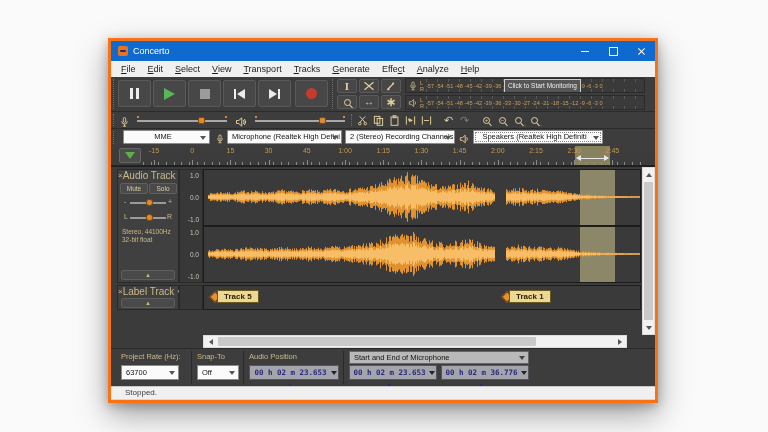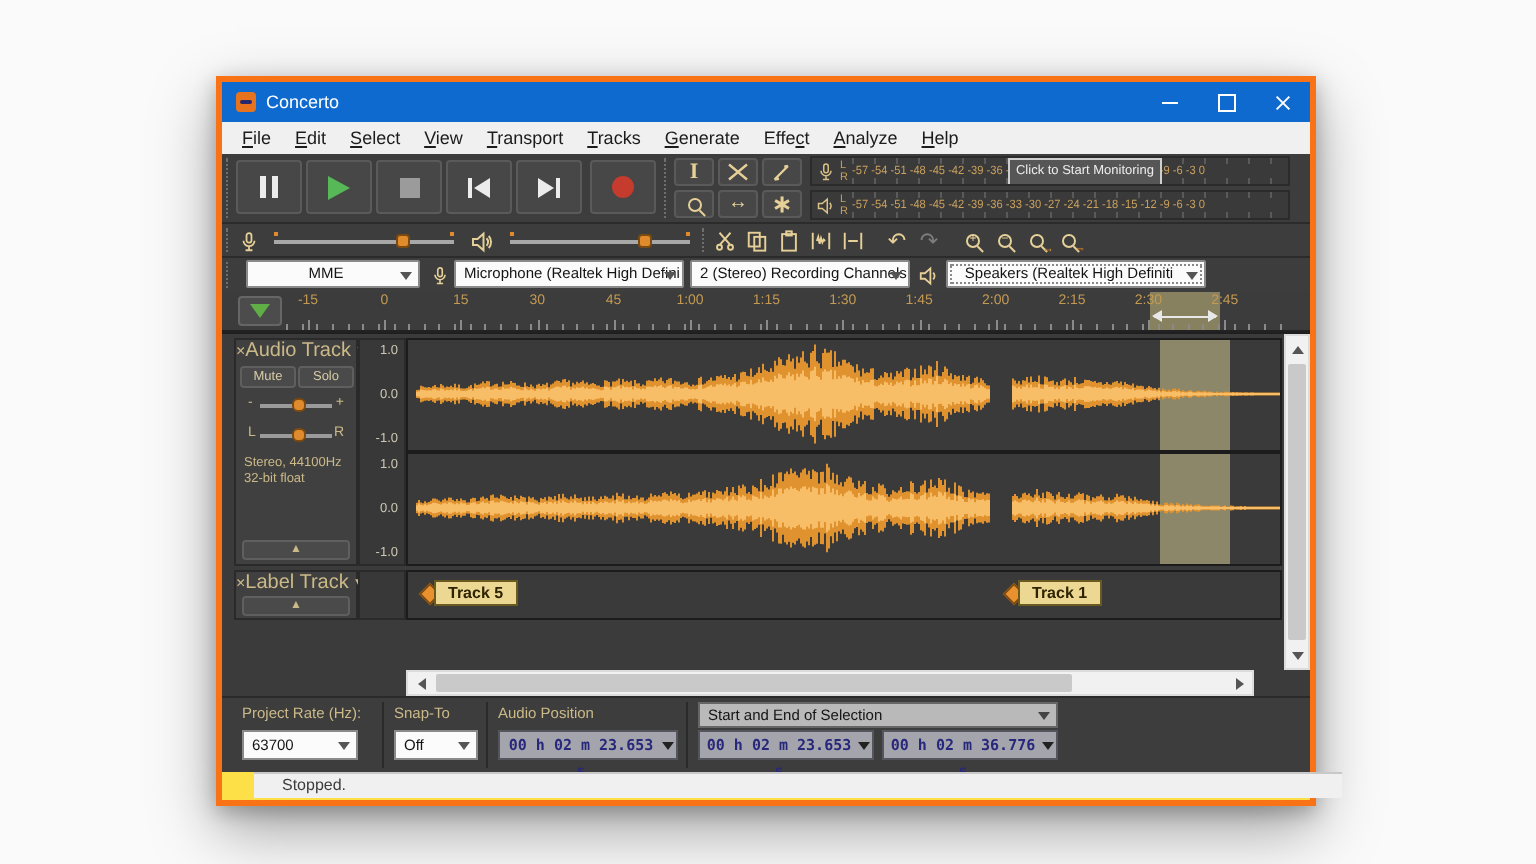--- a/index.html
+++ b/index.html
@@ -127,21 +127,21 @@
   .sb-label{position:absolute;top:3px;font-size:7.5px;color:#cbb988;white-space:nowrap;}
   .sb-sep{position:absolute;top:2px;bottom:2px;width:1px;background:#2a2a2a;}
   .ddl{position:absolute;top:16px;height:15px;background:#fbfbfb;border:1px solid #8a8a8a;box-sizing:border-box;font-size:7.5px;color:#141414;line-height:13px;padding:0 12px 0 4px;}
   .ddl::after{content:"";position:absolute;right:3px;top:5px;border-left:3px solid transparent;border-right:3px solid transparent;border-top:4px solid #555;}
   .timefield{position:absolute;top:16px;height:15px;background:#a4a4ac;border:1px solid #55555e;box-sizing:border-box;
              font-family:"DejaVu Sans Mono",monospace;font-size:7.5px;font-weight:bold;color:#27277c;line-height:13px;text-align:center;padding-right:7px;}
   .timefield::after{content:"";position:absolute;right:1px;top:5px;border-left:3px solid transparent;border-right:3px solid transparent;border-top:4px solid #222;}
   .rangebox{position:absolute;top:2px;height:13px;background:#b9b9b9;border:1px solid #666;box-sizing:border-box;font-size:7.5px;color:#141414;line-height:11px;padding:0 12px 0 4px;white-space:nowrap;overflow:hidden;}
   .rangebox::after{content:"";position:absolute;right:3px;top:4px;border-left:3px solid transparent;border-right:3px solid transparent;border-top:4px solid #444;}
   
-  .statusbar{position:absolute;left:16px;top:345px;width:100%;height:13px;background:#f0f0f0;border-top:1px solid #c8c8c8;box-sizing:border-box;}
+  .statusbar{position:absolute;left:0;top:345px;width:100%;height:13px;background:#f0f0f0;border-top:1px solid #c8c8c8;box-sizing:border-box;}
   .status-text{position:absolute;left:14px;top:1px;font-size:8px;color:#3c3c3c;}
 </style>
 </head>
 <body>
 
 <div class="stage">
   <div class="window">
 
     <div class="titlebar">
       <span class="app-ico"></span>
@@ -545,21 +545,21 @@
     <div class="selbar">
       <span class="sb-label" style="left:10px">Project Rate (Hz):</span>
       <div class="ddl" style="left:10px;width:58px">63700</div>
       <span class="sb-sep" style="left:80px"></span>
       <span class="sb-label" style="left:86px">Snap-To</span>
       <div class="ddl" style="left:86px;width:42px">Off</div>
       <span class="sb-sep" style="left:132px"></span>
       <span class="sb-label" style="left:138px">Audio Position</span>
       <div class="timefield" style="left:138px;width:90px">00 h 02 m 23.653 s</div>
       <span class="sb-sep" style="left:232px"></span>
-      <div class="rangebox" style="left:238px;width:180px">Start and End of Selection</div>
+      <div class="rangebox" style="left:238px;width:180px">Start and End of Microphone</div>
       <div class="timefield" style="left:238px;width:88px">00 h 02 m 23.653 s</div>
       <div class="timefield" style="left:330px;width:88px">00 h 02 m 36.776 s</div>
     </div>
 
     <div class="statusbar">
       <span class="status-text">Stopped.</span>
     </div>
   </div>
 </div>
 

